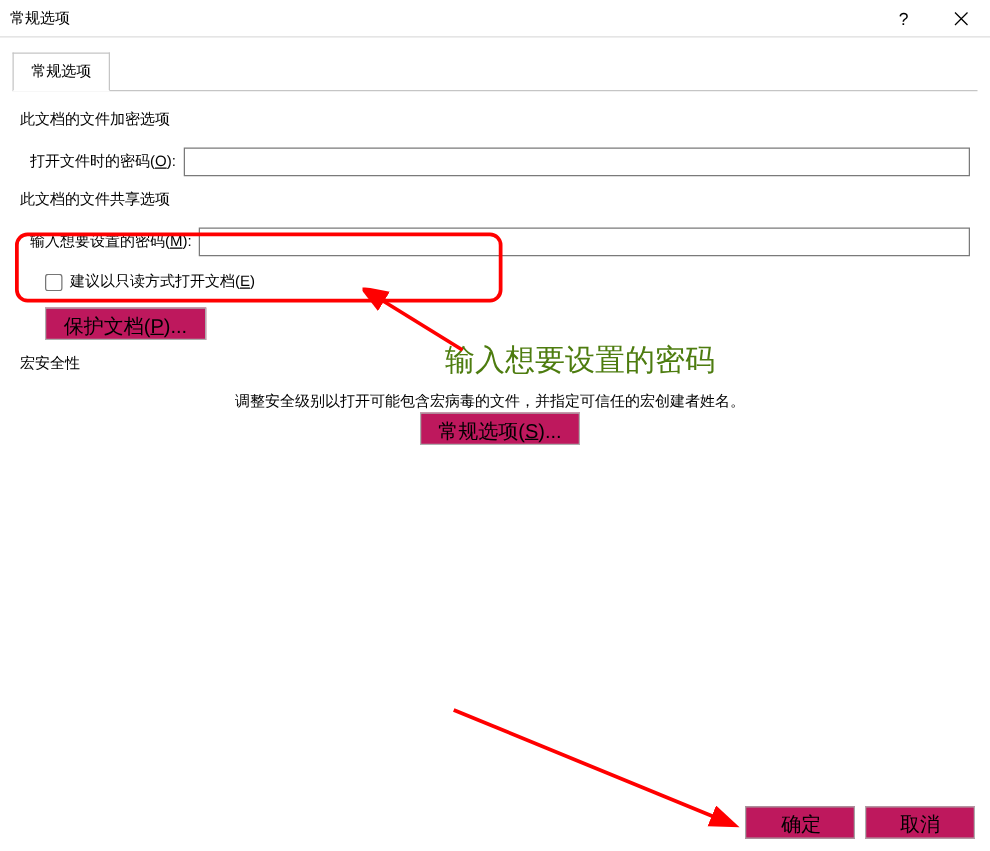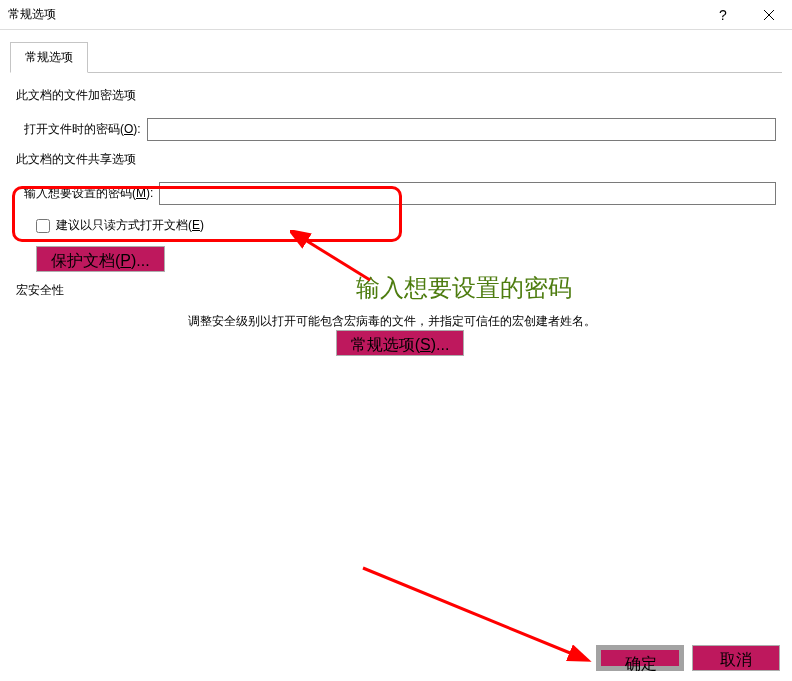--- a/index.html
+++ b/index.html
@@ -97,21 +97,21 @@
     }
     .macro-text { font-size: 12px; padding-right: 16px; }
     .action-bar {
       position: absolute;
       bottom: 10px;
       right: 12px;
       display: flex;
       gap: 8px;
     }
     .action-bar .btn { min-width: 88px; }
-    .btn-primary { border: 5px solid #a3a3a3; padding-left: 16px; }
+    .btn-primary { border: 1px solid #a3a3a3; padding-left: 16px; }
     .u { text-decoration: underline; }
     .red-box {
       position: absolute;
       border: 3px solid #ff0000;
       border-radius: 10px;
       left: 12px;
       top: 186px;
       width: 390px;
       height: 56px;
       pointer-events: none;

